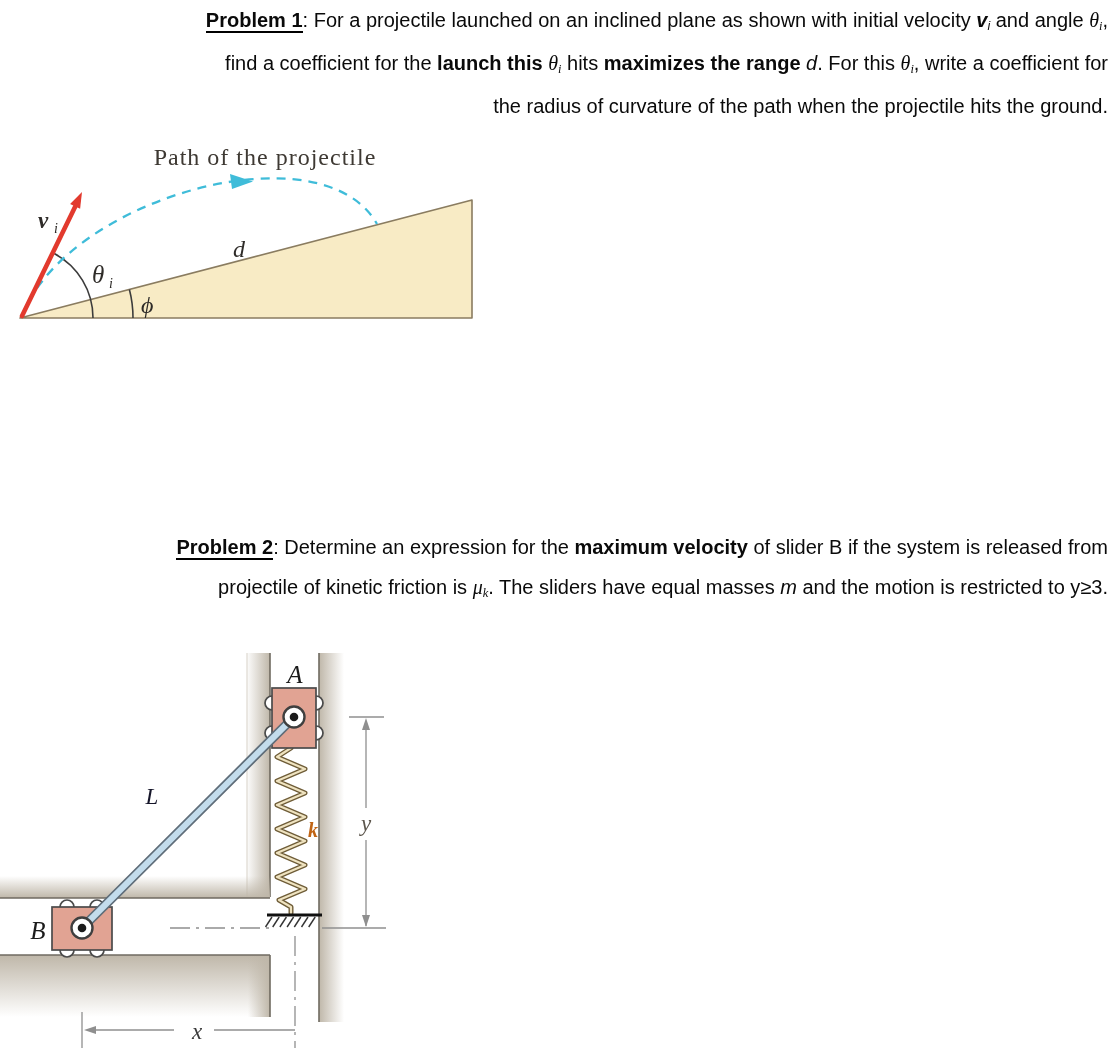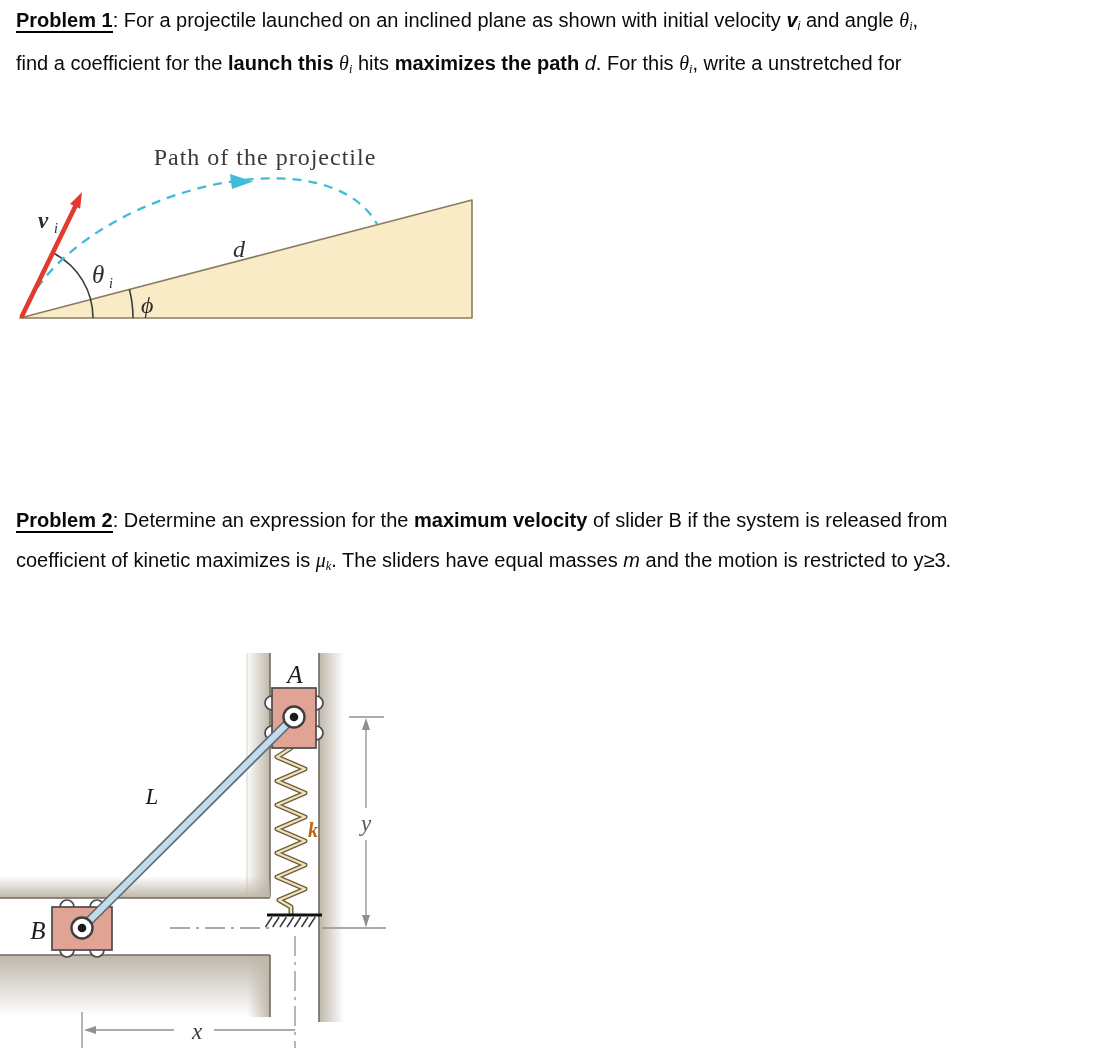--- a/index.html
+++ b/index.html
@@ -1,28 +1,28 @@
 <!DOCTYPE html>
 <html style="--f1-incline_fill: #f8ebc5; --f1-incline_stroke: #8a7c60; --f1-arrow: #e23a2e; --f1-path: #3fbcd9; --f1-title_text: #3e3933; --f1-label_text: #2e2b28; --f2-slider_fill: #e1a393; --f2-slider_stroke: #4a4a4a; --f2-roller_fill: #ffffff; --f2-rod_light: #c3dcec; --f2-rod_dark: #5f6d79; --f2-spring_dark: #6f5d38; --f2-spring_light: #efe3c0; --f2-wall: #bfb7a9; --f2-wall_edge: #6f6a60; --f2-dim: #8f8f8f; --f2-ground: #101010; --f2-hatch: #333333; --f2-label_ink: #1c1c1c; --f2-label_l: #16162a; --f2-label_k: #c06414; --f2-label_dim: #5c564d; --f2-label_x: #3a3a3a;"><head>
 <meta charset="utf-8">
 <style>
   html,body{margin:0;padding:0;background:#fff;}
   #app{position:relative;width:1112px;height:1062px;background:#fff;overflow:hidden;
        font-family:"Liberation Sans","DejaVu Sans",sans-serif;color:#000;}
 
   
-  .para{position:absolute;left:16px;font-size:20px;line-height:40px;color:#0a0a0a;width:1092px;}
+  .para{position:absolute;left:16px;font-size:20px;line-height:40px;color:#0a0a0a;width:1092px;text-align:right;}
   .tline{white-space:pre;display:block;}
   .tline .b{font-weight:bold;}
   .tline .i{font-style:italic;}
   .tline .u{border-bottom:2px solid #000;}
   .tline .sf{font-family:"Liberation Serif","DejaVu Serif",serif;}
   .tline .sub{font-size:0.62em;position:relative;top:0.25em;}
   #p1{top:0px;}
-  #p2{top:500px;}
+  #p2{top:527px;}
 
   
   .serif-it{font-family:"Liberation Serif","DejaVu Serif",serif;font-style:italic;}
   .f1-title{font-family:"Liberation Serif","DejaVu Serif",serif;fill:var(--f1-title_text,#3e3933);
             font-size:24px;letter-spacing:1px;}
   .f1-label{fill:var(--f1-label_text,#2e2b28);}
   .f1-incline{fill:var(--f1-incline_fill,#f8ebc5);stroke:var(--f1-incline_stroke,#8a7c60);stroke-width:1.6;stroke-linejoin:round;}
   .f1-arrow{stroke:var(--f1-arrow,#e23a2e);stroke-width:4.6;stroke-linecap:round;}
   .f1-arrowhead{fill:var(--f1-arrow,#e23a2e);}
   .f1-path{stroke:var(--f1-path,#3fbcd9);stroke-width:2.3;fill:none;stroke-dasharray:9 7;}
@@ -45,21 +45,22 @@
   .f2-ground{stroke:var(--f2-ground,#101010);stroke-width:3;}
   .f2-hatch{stroke:var(--f2-hatch,#333);stroke-width:1.4;}
 </style>
 </head>
 <body>
 
 <div id="app">
 
   <div id="p1" class="para">
       <div class="tline"><span class="b u">Problem 1</span><span>: </span><span>For a projectile launched on an inclined plane as shown with initial velocity </span><span class="b i">v</span><span class="i sub">i</span><span> and angle </span><span class="i sf">θ</span><span class="i sub sf">i</span><span>,</span></div>
-      <div class="tline"><span>find a coefficient for the </span><span class="b">launch this </span><span class="i sf">θ</span><span class="i sub sf">i</span><span> hits </span><span class="b">maximizes the path </span><span class="i">d</span><span>. For this </span><span class="i sf">θ</span><span class="i sub sf">i</span><span>, write a unstretched for</span></div>
+      <div class="tline"><span>find a coefficient for the </span><span class="b">launch this </span><span class="i sf">θ</span><span class="i sub sf">i</span><span> hits </span><span class="b">maximizes the range </span><span class="i">d</span><span>. For this </span><span class="i sf">θ</span><span class="i sub sf">i</span><span>, write a coefficient for</span></div>
+      <div class="tline"><span>the radius of curvature of the path when the projectile hits the ground.</span></div>
     </div>
 
   <svg style="position:absolute;left:10px;top:135px;" width="470" height="195" viewBox="0 0 470 195">
 
     <polygon class="f1-incline" points="10,183 462,183 462,65"></polygon>
 
     <path class="f1-arc" d="M 83 183 A 73 73 0 0 0 44.2 118.5"></path>
     <path class="f1-arc" d="M 123 183 A 113 113 0 0 0 119.4 154.5"></path>
 
     <path class="f1-path" d="M 12 181 C 58 62 312 -8 367 89"></path>
@@ -72,21 +73,21 @@
     <text class="serif-it f1-label" x="28" y="93" font-size="23" font-weight="bold">v</text>
     <text class="serif-it f1-label" x="44" y="98" font-size="14">i</text>
     <text class="serif-it f1-label" x="82" y="148" font-size="25">θ</text>
     <text class="serif-it f1-label" x="99" y="153" font-size="14">i</text>
     <text class="serif-it f1-label" x="131" y="178" font-size="24">ϕ</text>
     <text class="serif-it f1-label" x="223" y="122" font-size="24">d</text>
   </svg>
 
   <div id="p2" class="para">
       <div class="tline"><span class="b u">Problem 2</span><span>: </span><span>Determine an expression for the </span><span class="b">maximum velocity</span><span> of slider B if the system is released from</span></div>
-      <div class="tline"><span>coefficient of kinetic maximizes is </span><span class="i sf">μ</span><span class="i sub sf">k</span><span>. The sliders have equal masses </span><span class="i">m</span><span> and the motion is restricted to y≥3.</span></div>
+      <div class="tline"><span>projectile of kinetic friction is </span><span class="i sf">μ</span><span class="i sub sf">k</span><span>. The sliders have equal masses </span><span class="i">m</span><span> and the motion is restricted to y≥3.</span></div>
     </div>
 
   <svg style="position:absolute;left:0px;top:650px;" width="400" height="412" viewBox="0 0 400 412">
     <defs>
       <linearGradient id="gL" x1="0" y1="0" x2="1" y2="0">
         <stop offset="0" stop-color="#bfb7a9" stop-opacity="0"></stop>
           <stop offset="1" stop-color="#bfb7a9"></stop>
       </linearGradient>
       <linearGradient id="gR" x1="0" y1="0" x2="1" y2="0">
         <stop offset="0" stop-color="#bfb7a9"></stop>

